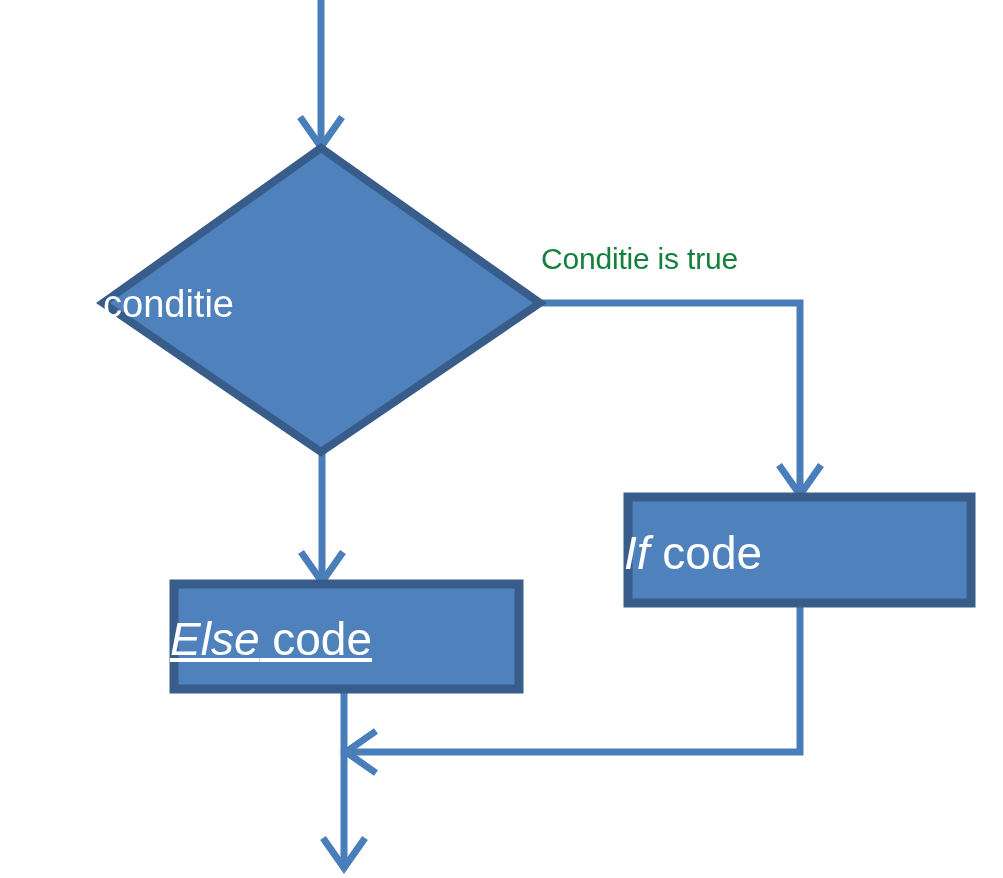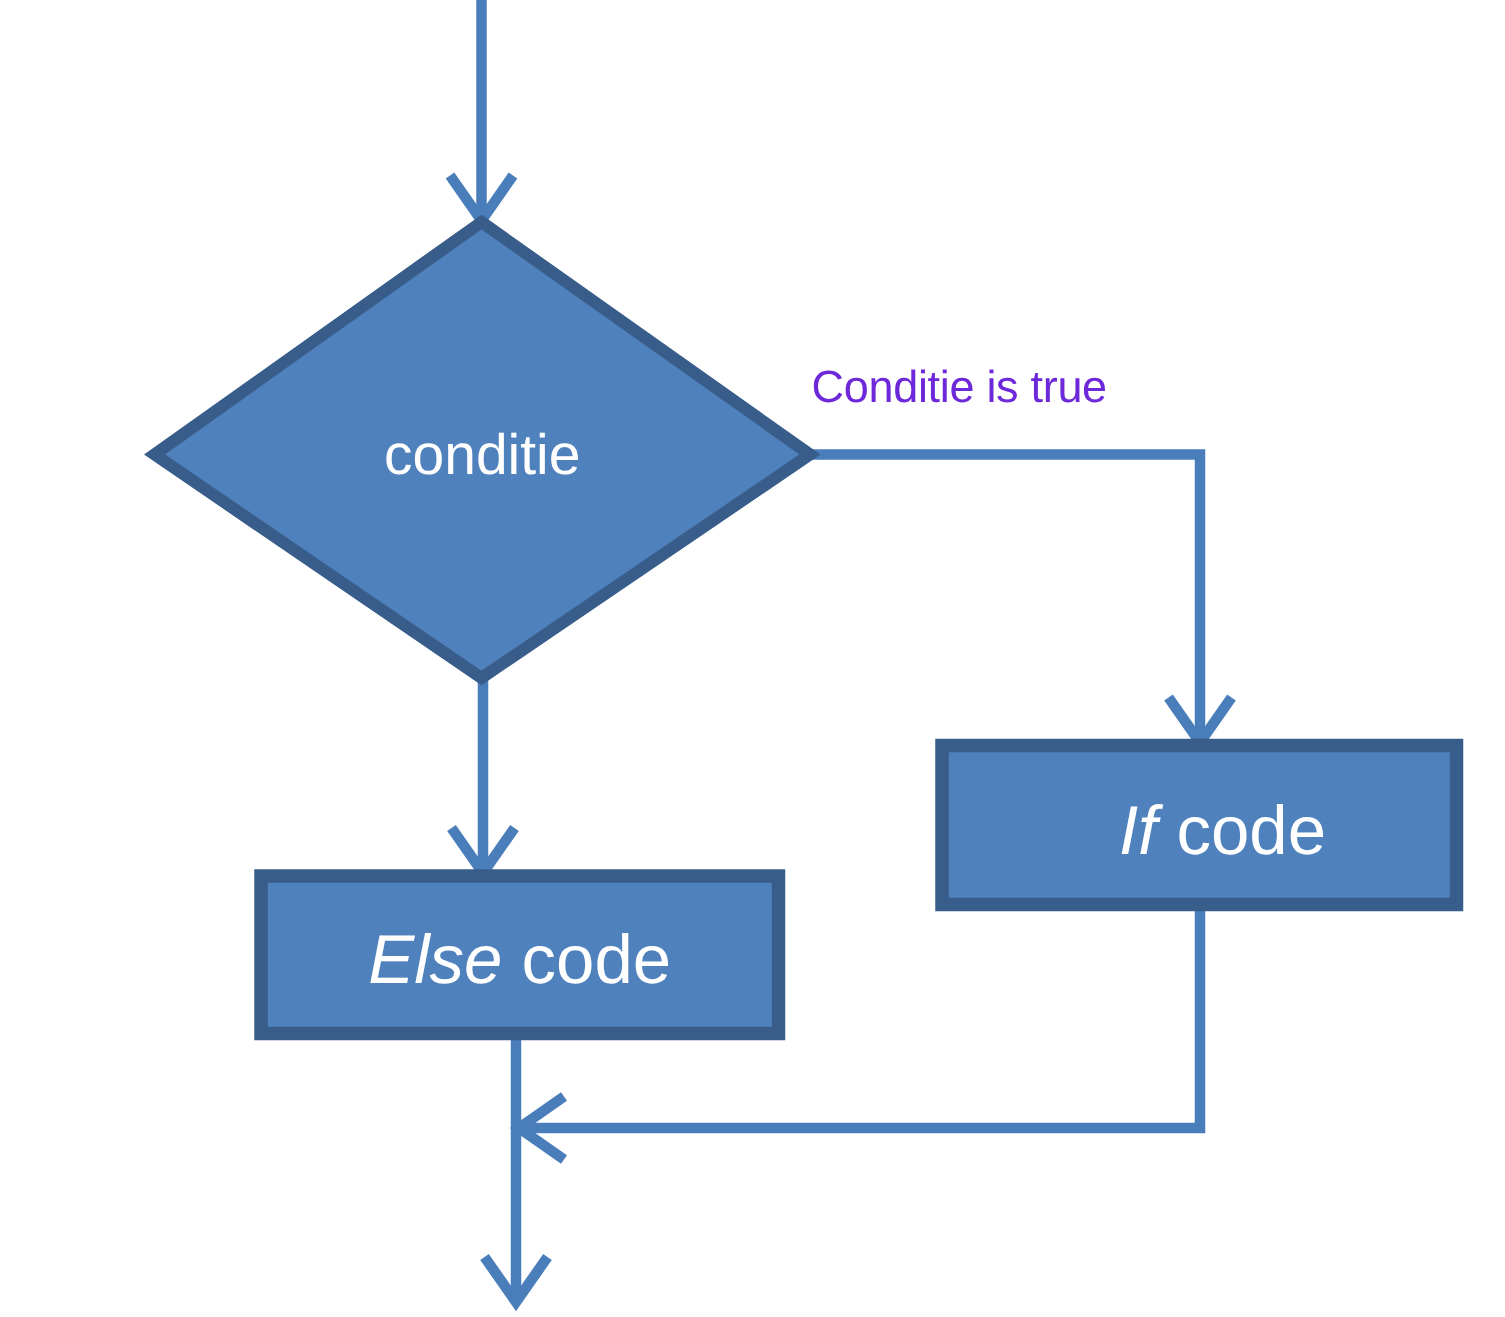--- a/index.html
+++ b/index.html
@@ -20,41 +20,41 @@
   }
   #flow-svg {
     position: absolute;
     left: 0;
     top: 0;
     width: 1003px;
     height: 878px;
   }
   .edge-label {
     position: absolute;
-    color: #6d28d9;
+    color: #15803d;
     font-family: "Liberation Sans", sans-serif;
     font-size: 30px;
     line-height: 34px;
     white-space: nowrap;
     letter-spacing: -0.2px;
   }
   #label-true {
     left: 541px;
     top: 242px;
   }
   #label-false {
     left: 24px;
     top: 478px;
   }
   .node-text {
     position: absolute;
     color: #ffffff;
     font-family: "Liberation Sans", sans-serif;
     white-space: nowrap;
-    text-align: center;
+    text-align: left;
   }
   #text-conditie {
     left: 103px;
     top: 282px;
     width: 437px;
     font-size: 38px;
     line-height: 44px;
   }
   #text-if {
     left: 624px;
@@ -62,20 +62,21 @@
     width: 382px;
     font-size: 46px;
     line-height: 52px;
   }
   #text-else {
     left: 170px;
     top: 613px;
     width: 353px;
     font-size: 46px;
     line-height: 52px;
+    text-decoration: underline;
   }
   .kw {
     font-style: italic;
   }
 </style>
 </head>
 <body>
 
 <div id="canvas">
 

